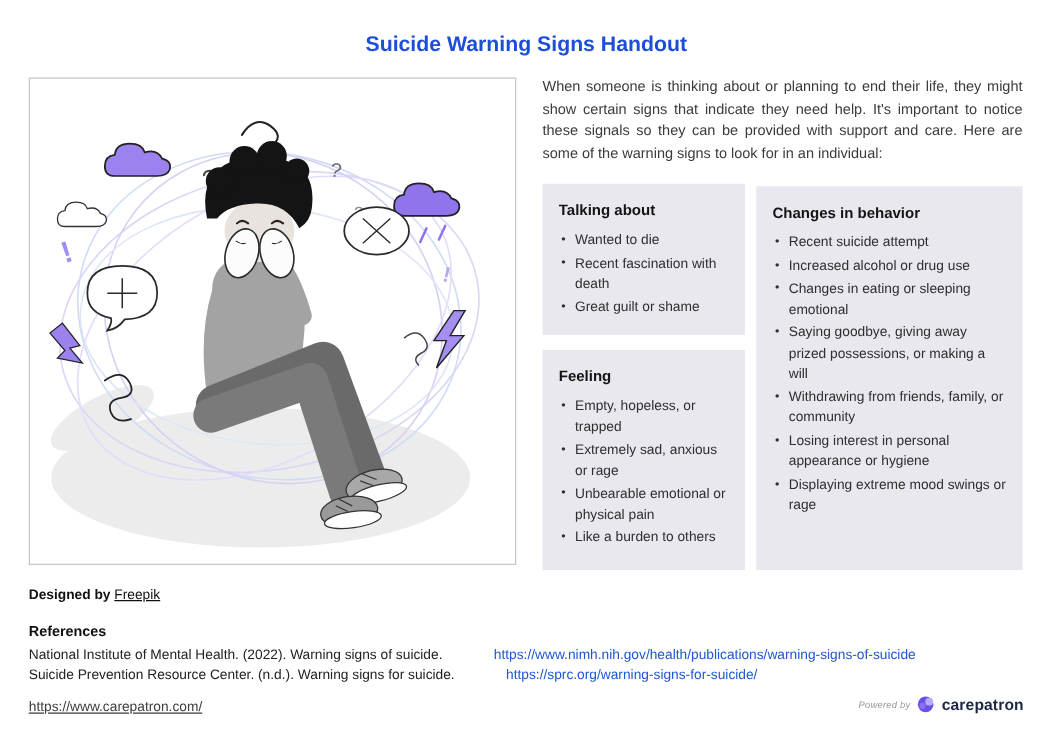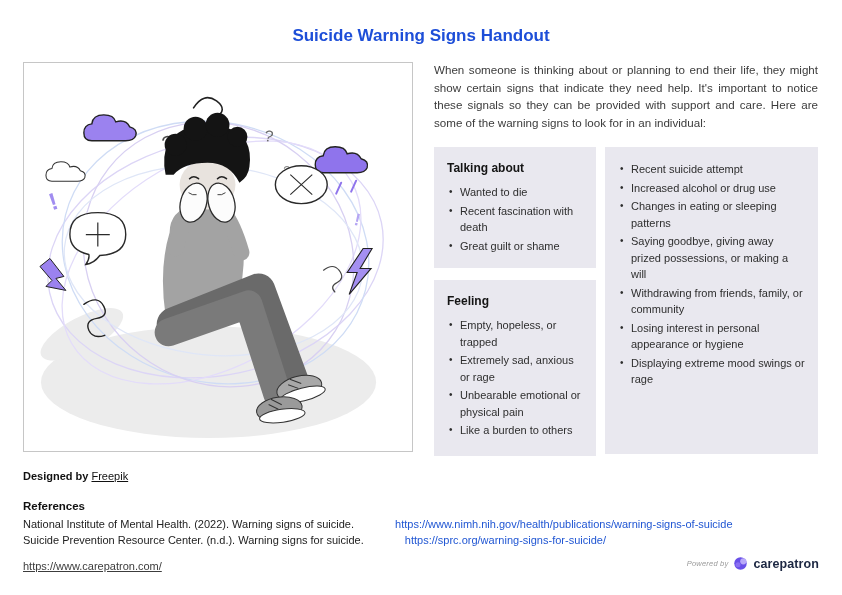--- a/index.html
+++ b/index.html
@@ -22,21 +22,21 @@
   }
   .illustration svg { width: 100%; height: 100%; display: block; }
 
   .intro {
     position: absolute; left: 434px; top: 61px; width: 384px;
     font-size: 11.6px; line-height: 17.5px; color: #3b3b3b; text-align: justify;
   }
 
   .cards {
     position: absolute; left: 434px; top: 147px; width: 384px;
-    display: flex; gap: 9px; align-items: flex-start;
+    display: flex; gap: 9px; align-items: flex-end;
   }
   .col-left { width: 162px; display: flex; flex-direction: column; gap: 12px; }
   .col-right { flex: 1; }
   .card { background: #e9e8ef; padding: 14px 12px 12px 13px; width: 100%; }
   .card.talking { min-height: 120px; }
   .card.feeling { min-height: 176px; }
   .card.tall { min-height: 307px; }
   .card-title { font-size: 12px; font-weight: 700; color: #141414; margin-bottom: 9px; }
   .card ul { list-style: none; }
   .card li {
@@ -180,24 +180,25 @@
         <ul>
           <li>Empty, hopeless, or trapped</li>
           <li>Extremely sad, anxious or rage</li>
           <li>Unbearable emotional or physical pain</li>
           <li>Like a burden to others</li>
         </ul>
       </div>
     </div>
     <div class="col-right">
       <div class="card tall">
+        <div class="card-title">Changes in behavior</div>
         <ul>
           <li>Recent suicide attempt</li>
           <li>Increased alcohol or drug use</li>
-          <li>Changes in eating or sleeping patterns</li>
+          <li>Changes in eating or sleeping emotional</li>
           <li>Saying goodbye, giving away prized possessions, or making a will</li>
           <li>Withdrawing from friends, family, or community</li>
           <li>Losing interest in personal appearance or hygiene</li>
           <li>Displaying extreme mood swings or rage</li>
         </ul>
       </div>
     </div>
   </div>
 
   <div class="designed"><span>Designed by </span><a>Freepik</a></div>

